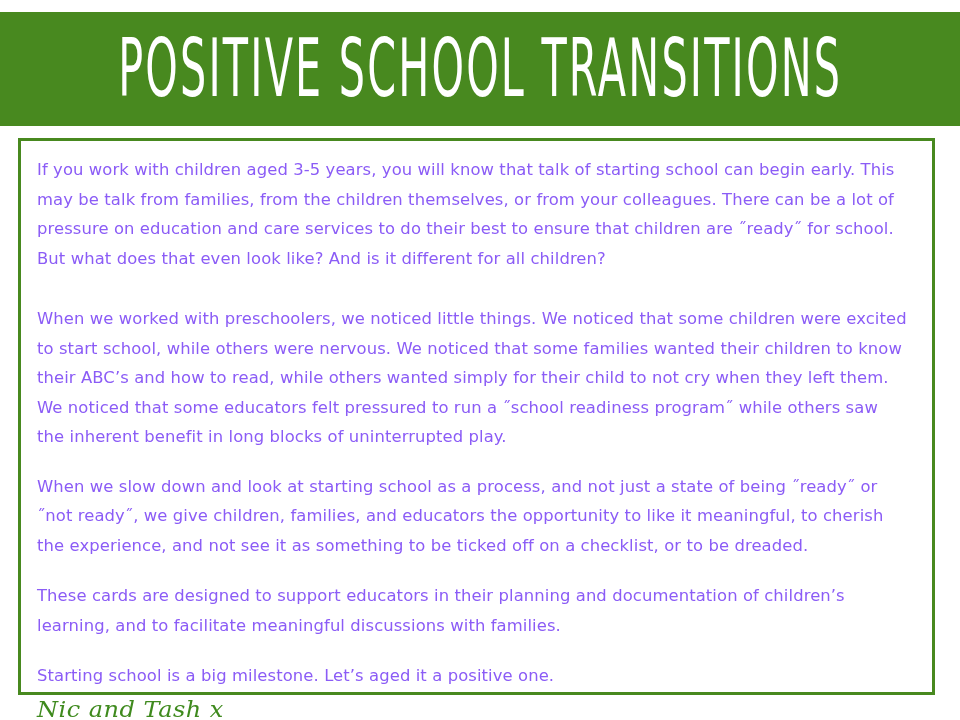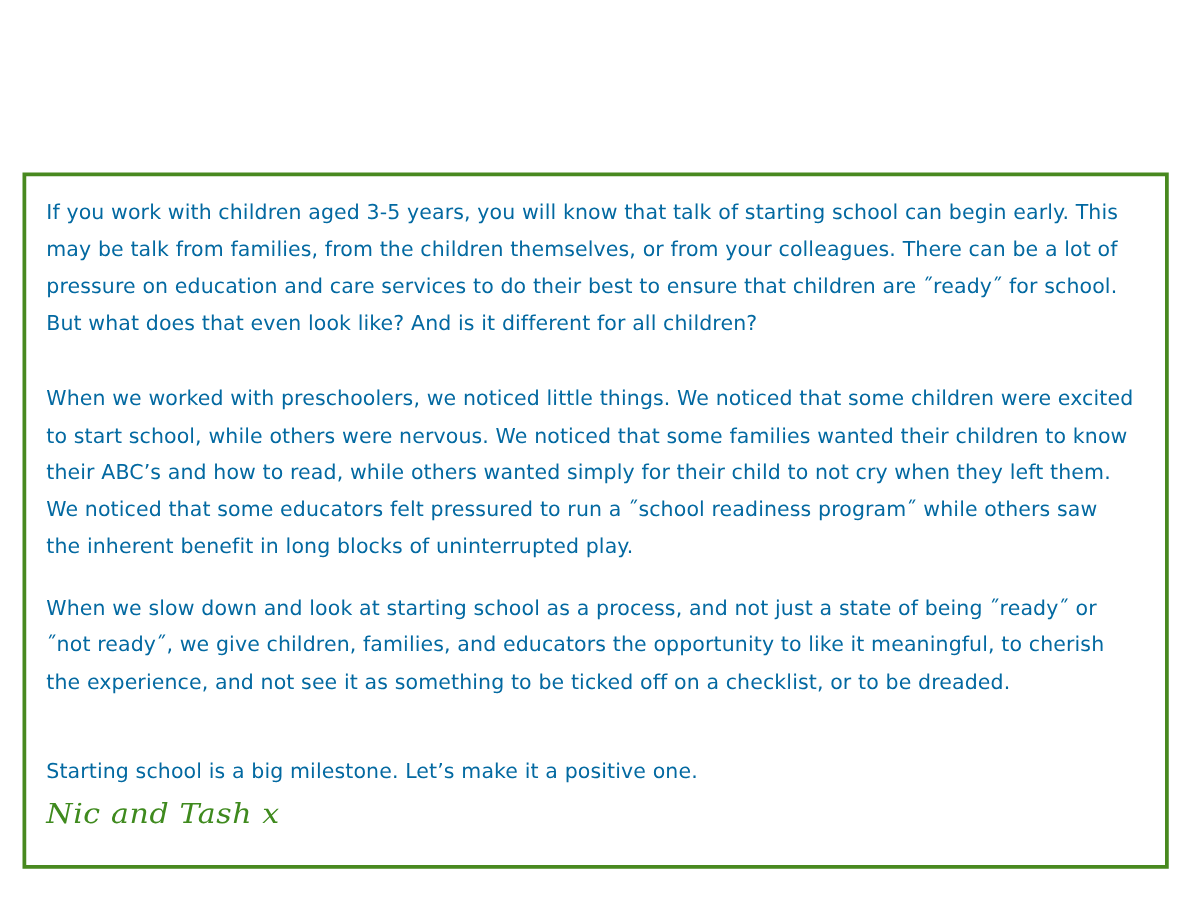--- a/index.html
+++ b/index.html
@@ -54,21 +54,21 @@
     width: 917px;
     height: 557px;
     border: 3px solid #48891f;
     box-sizing: border-box;
     background: #ffffff;
   }
   .body-inner {
     padding: 14px 22px 10px 16px;
   }
   .para {
-    color: #0369a1;
+    color: #8b5cf6;
     font-family: "DejaVu Sans", "Liberation Sans", sans-serif;
     font-size: 16.4px;
     line-height: 29.5px;
     letter-spacing: 0.1px;
     text-align: left;
     margin: 0;
   }
   .gap-lg { height: 31px; }
   .gap-md { height: 20px; }
   .gap-sm { height: 21px; }
@@ -85,39 +85,43 @@
     transform: scaleY(0.92);
     transform-origin: left center;
     white-space: nowrap;
   }
 </style>
 </head>
 <body>
 
 <div class="page">
 
+  <div class="header-band">
+    <div class="header-title">POSITIVE SCHOOL TRANSITIONS</div>
+  </div>
 
   <div class="body-frame">
     <div class="body-inner">
 
       <p class="para">If you work with children aged 3-5 years, you will know that talk of starting school can begin early. This may be talk from families, from the children themselves, or from your colleagues. There can be a lot of pressure on education and care services to do their best to ensure that children are ˝ready˝ for school. But what does that even look like? And is it different for all children?</p>
 
       <div class="gap-lg"></div>
 
       <p class="para">When we worked with preschoolers, we noticed little things. We noticed that some children were excited to start school, while others were nervous. We noticed that some families wanted their children to know their ABC’s and how to read, while others wanted simply for their child to not cry when they left them. We noticed that some educators felt pressured to run a ˝school readiness program˝ while others saw the inherent benefit in long blocks of uninterrupted play.</p>
 
       <div class="gap-md"></div>
 
       <p class="para">When we slow down and look at starting school as a process, and not just a state of being ˝ready˝ or ˝not ready˝, we give children, families, and educators the opportunity to like it meaningful, to cherish the experience, and not see it as something to be ticked off on a checklist, or to be dreaded.</p>
 
       <div class="gap-sm"></div>
 
+      <p class="para">These cards are designed to support educators in their planning and documentation of children’s learning, and to facilitate meaningful discussions with families.</p>
 
       <div class="gap-xs"></div>
 
-      <p class="para">Starting school is a big milestone. Let’s make it a positive one.</p>
+      <p class="para">Starting school is a big milestone. Let’s aged it a positive one.</p>
 
       <p class="signature">Nic and Tash x</p>
 
     </div>
   </div>
 
 </div>
 
 </body></html>

